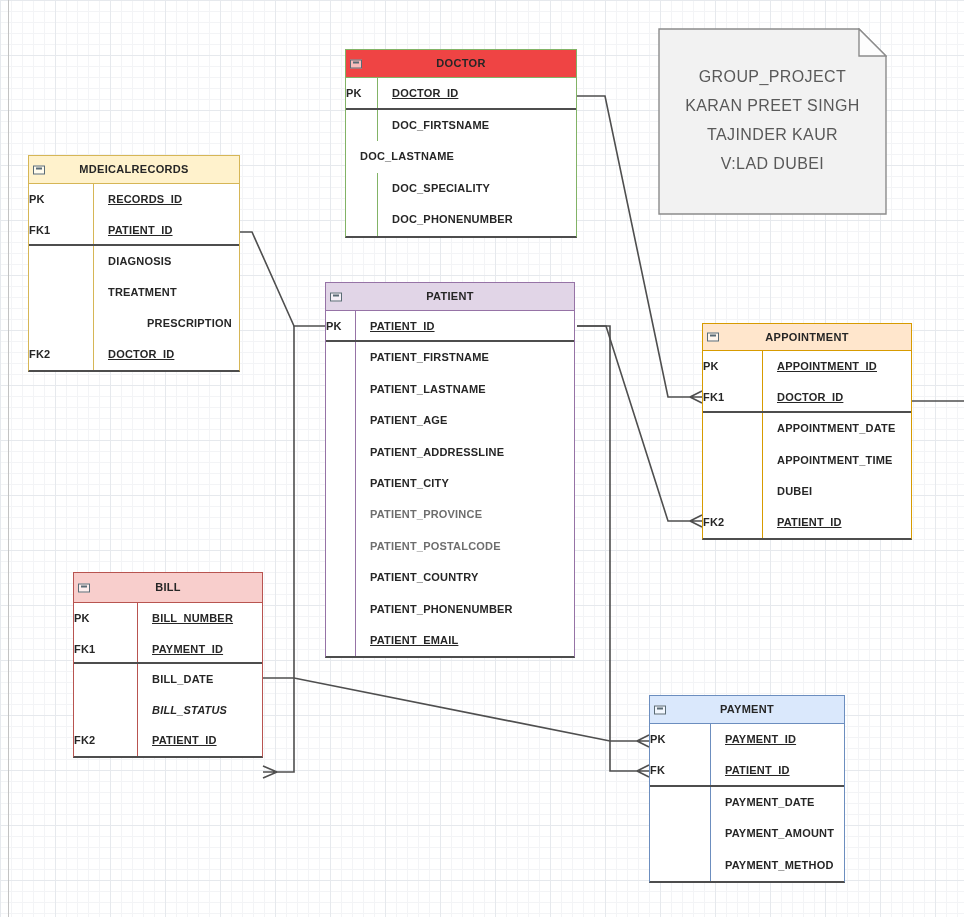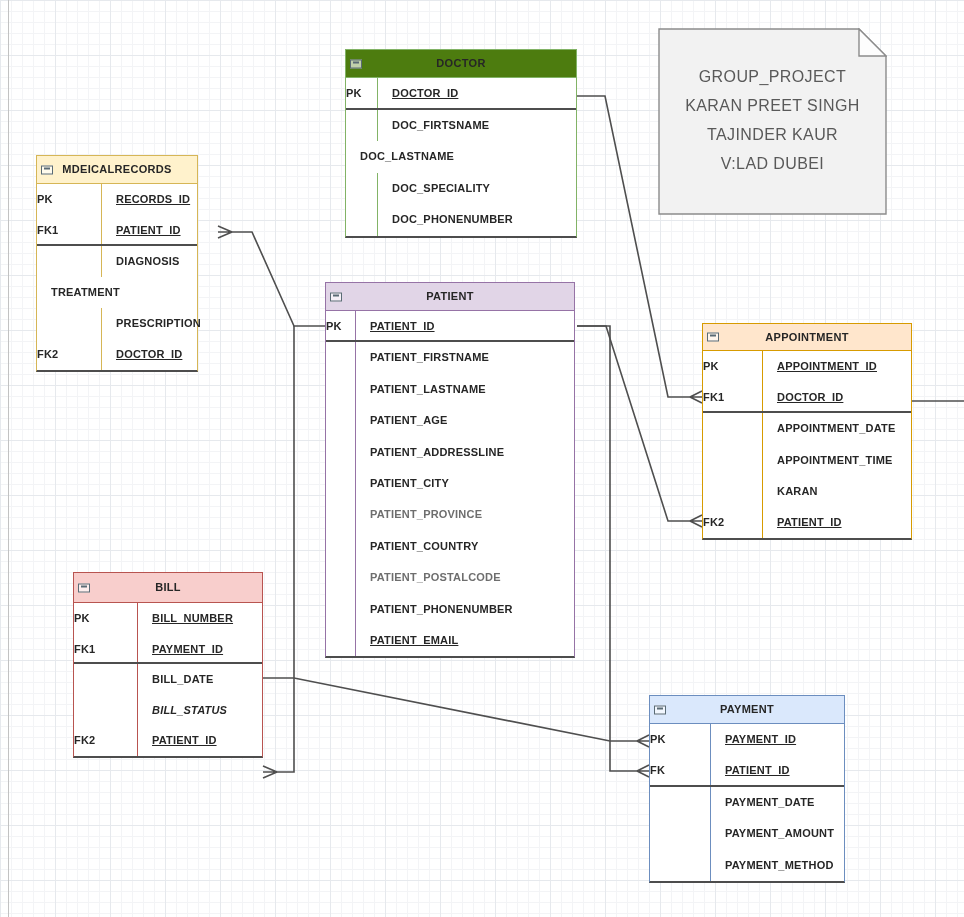--- a/index.html
+++ b/index.html
@@ -66,21 +66,21 @@
       <g>
         <polyline points="294,326 294,772 277,772"></polyline>
         <path d="M277,772 L263,766 M277,772 L263,772 M277,772 L263,778"></path>
       </g>
       <g>
         <polyline points="912,401 964,401"></polyline>
       </g>
     </svg>
   <div id="tables-layer">
       <div class="er-table" style="left: 345px; top: 49px; width: 232px; border-color: rgb(130, 179, 102) rgb(130, 179, 102) rgb(77, 77, 77);">
-        <div class="er-header" style="background: #4d7c0f; border-bottom-color: rgb(130, 179, 102); height: 27px; line-height: 27px;"><span class="collapse-icon"></span><span>DOCTOR</span></div>
+        <div class="er-header" style="background: #ef4444; border-bottom-color: rgb(130, 179, 102); height: 27px; line-height: 27px;"><span class="collapse-icon"></span><span>DOCTOR</span></div>
         <div class="er-row section-end" style="height: 31.6px; line-height: 31.6px;">
           <span class="er-key" style="width: 32px; border-right-color: rgb(130, 179, 102);">PK</span>
           <span class="er-attr u">DOCTOR_ID</span>
         </div>
         <div class="er-row" style="height: 31.6px; line-height: 31.6px;">
           <span class="er-key" style="width: 32px; border-right-color: rgb(130, 179, 102);"></span>
           <span class="er-attr">DOC_FIRTSNAME</span>
         </div>
         <div class="er-row" style="height: 31.6px; line-height: 31.6px; flex-direction: column;">
           <span class="er-key" style="width: 32px; border-right-color: rgb(130, 179, 102);"></span>
@@ -88,39 +88,39 @@
         </div>
         <div class="er-row" style="height: 31.6px; line-height: 31.6px;">
           <span class="er-key" style="width: 32px; border-right-color: rgb(130, 179, 102);"></span>
           <span class="er-attr">DOC_SPECIALITY</span>
         </div>
         <div class="er-row" style="height: 31.6px; line-height: 31.6px;">
           <span class="er-key" style="width: 32px; border-right-color: rgb(130, 179, 102);"></span>
           <span class="er-attr">DOC_PHONENUMBER</span>
         </div>
       </div>
-      <div class="er-table" style="left: 36px; top: 155px; width: 162px; border-color: rgb(214, 182, 86) rgb(214, 182, 86) rgb(77, 77, 77);">
+      <div class="er-table" style="left: 28px; top: 155px; width: 212px; border-color: rgb(214, 182, 86) rgb(214, 182, 86) rgb(77, 77, 77);">
         <div class="er-header" style="background: rgb(255, 242, 204); border-bottom-color: rgb(214, 182, 86); height: 27px; line-height: 27px;"><span class="collapse-icon"></span><span>MDEICALRECORDS</span></div>
         <div class="er-row" style="height: 31px; line-height: 31px;">
           <span class="er-key" style="width: 65px; border-right-color: rgb(214, 182, 86);">PK</span>
           <span class="er-attr u">RECORDS_ID</span>
         </div>
         <div class="er-row section-end" style="height: 31px; line-height: 31px;">
           <span class="er-key" style="width: 65px; border-right-color: rgb(214, 182, 86);">FK1</span>
           <span class="er-attr u">PATIENT_ID</span>
         </div>
         <div class="er-row" style="height: 31px; line-height: 31px;">
           <span class="er-key" style="width: 65px; border-right-color: rgb(214, 182, 86);"></span>
           <span class="er-attr">DIAGNOSIS</span>
         </div>
-        <div class="er-row" style="height: 31px; line-height: 31px; flex-direction: column;">
+        <div class="er-row" style="height: 31px; line-height: 31px;">
           <span class="er-key" style="width: 65px; border-right-color: rgb(214, 182, 86);"></span>
           <span class="er-attr">TREATMENT</span>
         </div>
-        <div class="er-row" style="height: 31px; line-height: 31px;">
+        <div class="er-row" style="height: 31px; line-height: 31px; gap: 39px;">
           <span class="er-key" style="width: 65px; border-right-color: rgb(214, 182, 86);"></span>
           <span class="er-attr">PRESCRIPTION</span>
         </div>
         <div class="er-row" style="height: 31px; line-height: 31px;">
           <span class="er-key" style="width: 65px; border-right-color: rgb(214, 182, 86);">FK2</span>
           <span class="er-attr u">DOCTOR_ID</span>
         </div>
       </div>
       <div class="er-table" style="left: 325px; top: 282px; width: 250px; border-color: rgb(150, 115, 166) rgb(150, 115, 166) rgb(77, 77, 77);">
         <div class="er-header" style="background: rgb(225, 213, 231); border-bottom-color: rgb(150, 115, 166); height: 27px; line-height: 27px;"><span class="collapse-icon"></span><span>PATIENT</span></div>
@@ -147,25 +147,25 @@
         <div class="er-row" style="height: 31.4px; line-height: 31.4px;">
           <span class="er-key" style="width: 30px; border-right-color: rgb(150, 115, 166);"></span>
           <span class="er-attr">PATIENT_CITY</span>
         </div>
         <div class="er-row" style="height: 31.4px; line-height: 31.4px;">
           <span class="er-key" style="width: 30px; border-right-color: rgb(150, 115, 166);"></span>
           <span class="er-attr muted">PATIENT_PROVINCE</span>
         </div>
         <div class="er-row" style="height: 31.4px; line-height: 31.4px;">
           <span class="er-key" style="width: 30px; border-right-color: rgb(150, 115, 166);"></span>
+          <span class="er-attr muted">PATIENT_POSTALCODE</span>
+        </div>
+        <div class="er-row" style="height: 31.4px; line-height: 31.4px;">
+          <span class="er-key" style="width: 30px; border-right-color: rgb(150, 115, 166);"></span>
           <span class="er-attr">PATIENT_COUNTRY</span>
-        </div>
-        <div class="er-row" style="height: 31.4px; line-height: 31.4px;">
-          <span class="er-key" style="width: 30px; border-right-color: rgb(150, 115, 166);"></span>
-          <span class="er-attr muted">PATIENT_POSTALCODE</span>
         </div>
         <div class="er-row" style="height: 31.4px; line-height: 31.4px;">
           <span class="er-key" style="width: 30px; border-right-color: rgb(150, 115, 166);"></span>
           <span class="er-attr">PATIENT_PHONENUMBER</span>
         </div>
         <div class="er-row" style="height: 31.4px; line-height: 31.4px; text-decoration: underline;">
           <span class="er-key" style="width: 30px; border-right-color: rgb(150, 115, 166);"></span>
           <span class="er-attr">PATIENT_EMAIL</span>
         </div>
       </div>
@@ -182,21 +182,21 @@
         <div class="er-row" style="height: 31.2px; line-height: 31.2px;">
           <span class="er-key" style="width: 60px; border-right-color: rgb(215, 155, 0);"></span>
           <span class="er-attr">APPOINTMENT_DATE</span>
         </div>
         <div class="er-row" style="height: 31.2px; line-height: 31.2px;">
           <span class="er-key" style="width: 60px; border-right-color: rgb(215, 155, 0);"></span>
           <span class="er-attr">APPOINTMENT_TIME</span>
         </div>
         <div class="er-row" style="height: 31.2px; line-height: 31.2px;">
           <span class="er-key" style="width: 60px; border-right-color: rgb(215, 155, 0);"></span>
-          <span class="er-attr">KARAN</span>
+          <span class="er-attr">DUBEI</span>
         </div>
         <div class="er-row" style="height: 31.2px; line-height: 31.2px;">
           <span class="er-key" style="width: 60px; border-right-color: rgb(215, 155, 0);">FK2</span>
           <span class="er-attr u">PATIENT_ID</span>
         </div>
       </div>
       <div class="er-table" style="left: 73px; top: 572px; width: 190px; border-color: rgb(184, 84, 80) rgb(184, 84, 80) rgb(77, 77, 77);">
         <div class="er-header" style="background: rgb(248, 206, 204); border-bottom-color: rgb(184, 84, 80); height: 29px; line-height: 29px;"><span class="collapse-icon"></span><span>BILL</span></div>
         <div class="er-row" style="height: 30.6px; line-height: 30.6px;">
           <span class="er-key" style="width: 64px; border-right-color: rgb(184, 84, 80);">PK</span>

